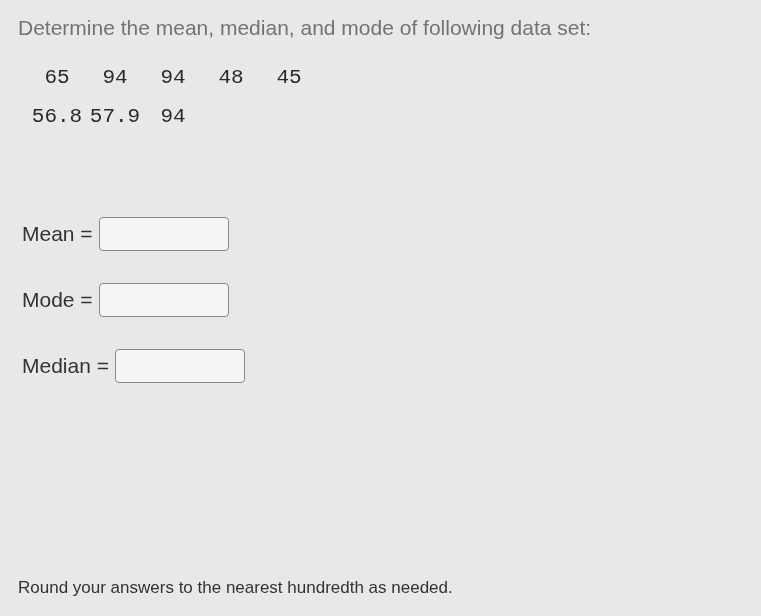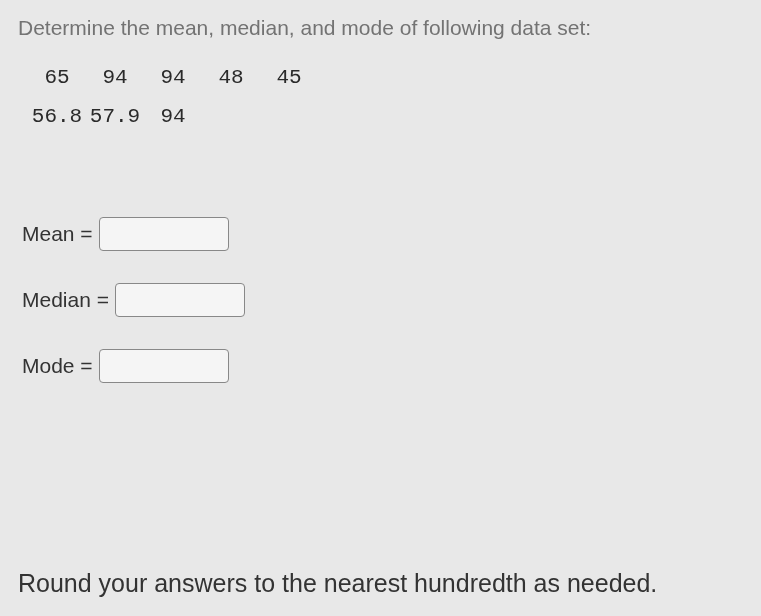--- a/index.html
+++ b/index.html
@@ -57,21 +57,21 @@
       width: 130px;
       height: 34px;
       border-radius: 4px;
       font-size: 18px;
       padding: 0 8px;
     }
     .footer-note {
       position: absolute;
       bottom: 18px;
       left: 18px;
-      font-size: 25px;
+      font-size: 17px;
       color: #333;
     }
   </style>
 </head>
 <body>
 
 <div class="prompt">Determine the mean, median, and mode of following data set:</div>
 
 <div class="data-table">
   <div class="data-row">
@@ -87,22 +87,22 @@
     <span class="data-cell">94</span>
   </div>
 </div>
 
 <div class="answers">
   <div class="answer-row">
     <span class="answer-label">Mean =</span>
     <input type="text" class="answer-input" value="" style="">
   </div>
   <div class="answer-row">
-    <span class="answer-label">Median =</span>
+    <span class="answer-label">Mode =</span>
     <input type="text" class="answer-input" value="" style="">
   </div>
   <div class="answer-row">
-    <span class="answer-label">Mode =</span>
+    <span class="answer-label">Median =</span>
     <input type="text" class="answer-input" value="" style="">
   </div>
 </div>
 
 <div class="footer-note">Round your answers to the nearest hundredth as needed.</div>
 
 </body></html>

